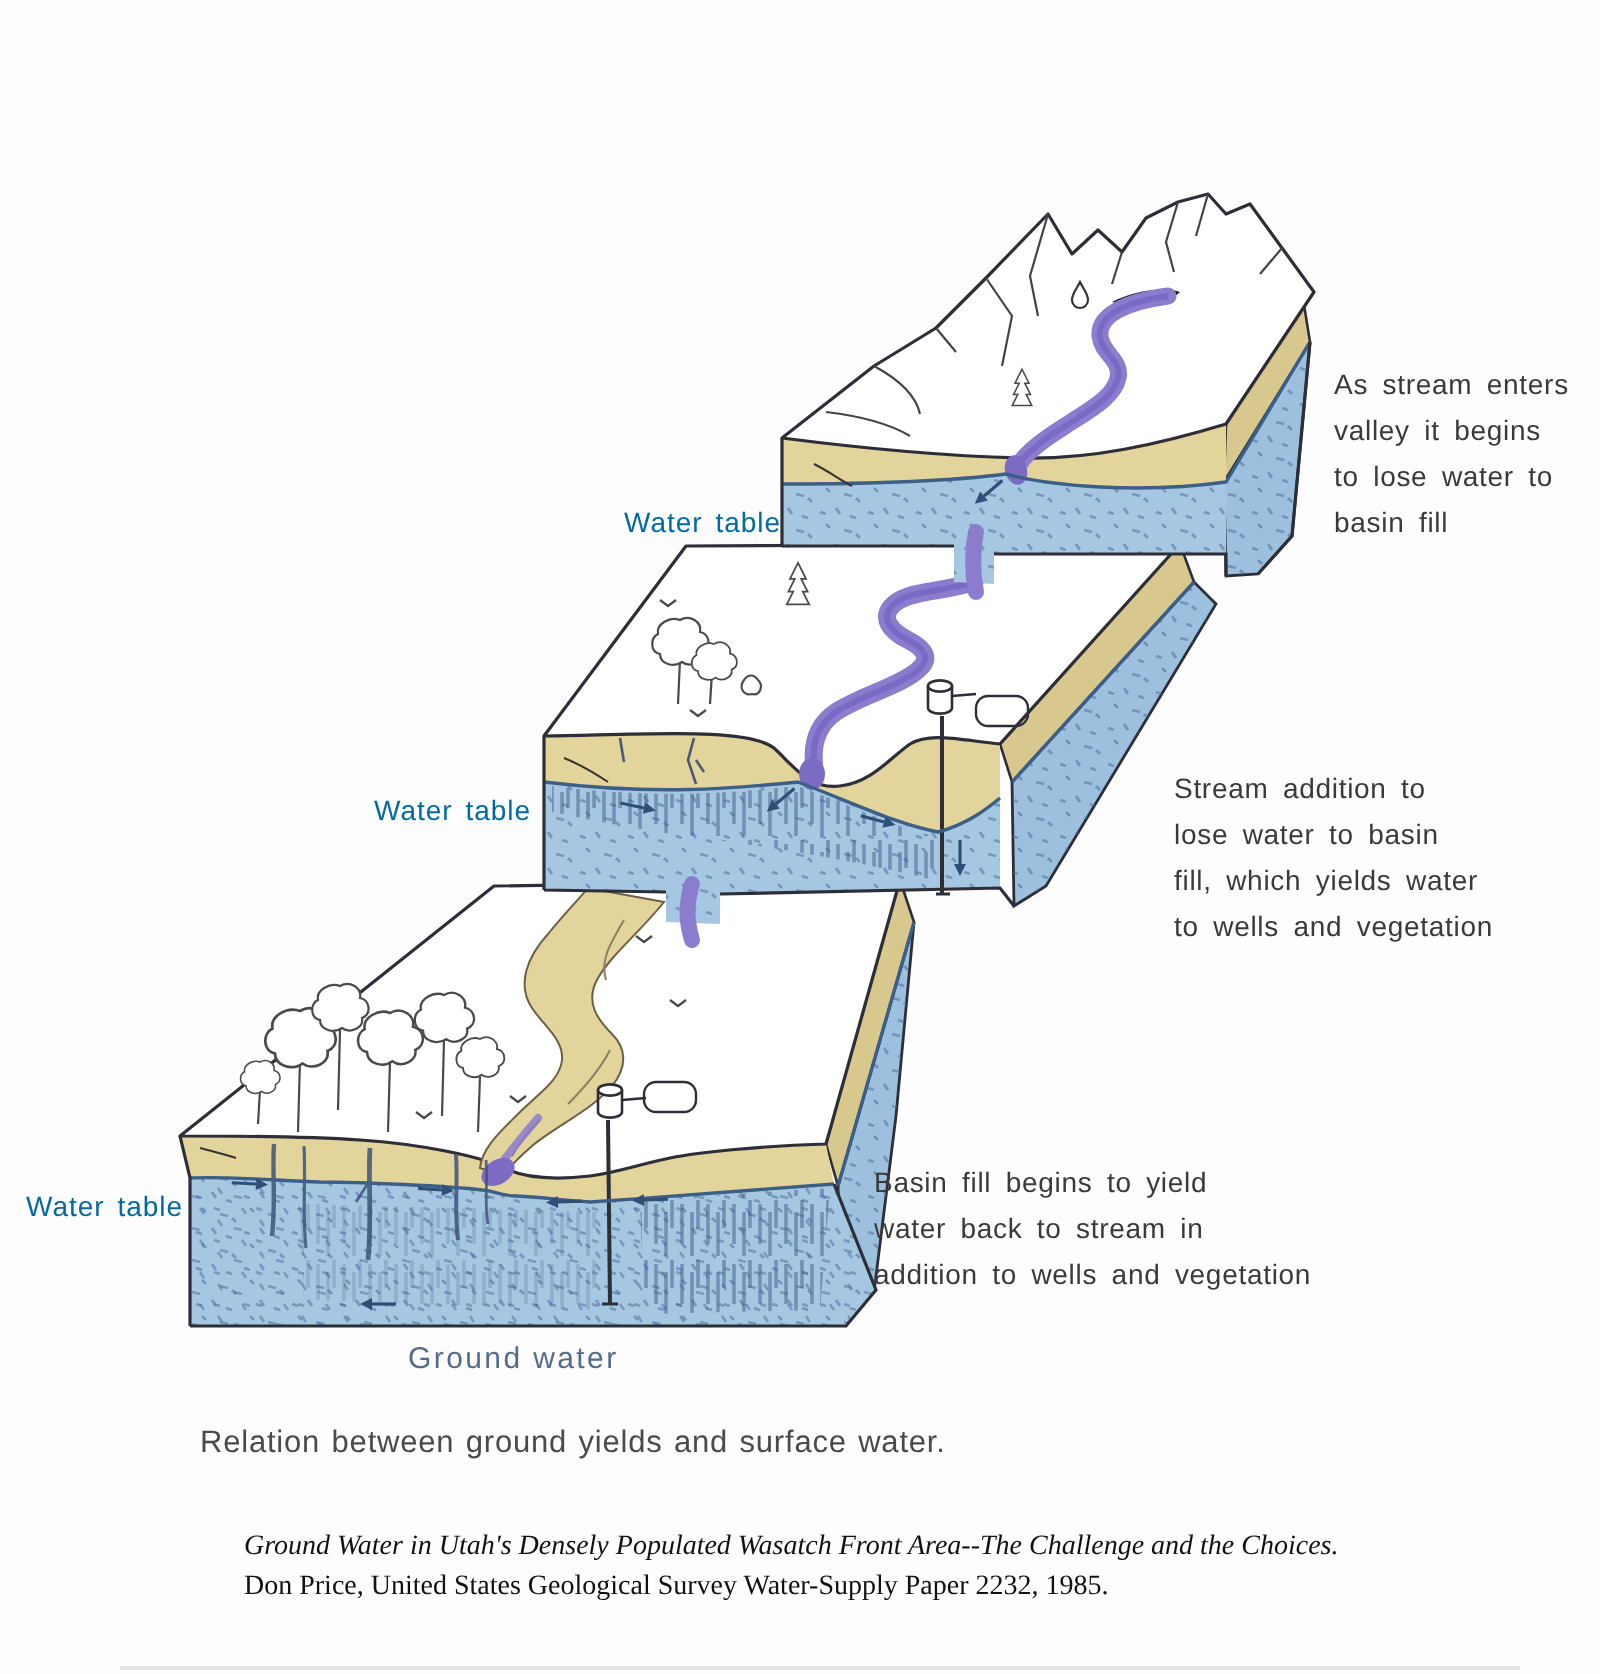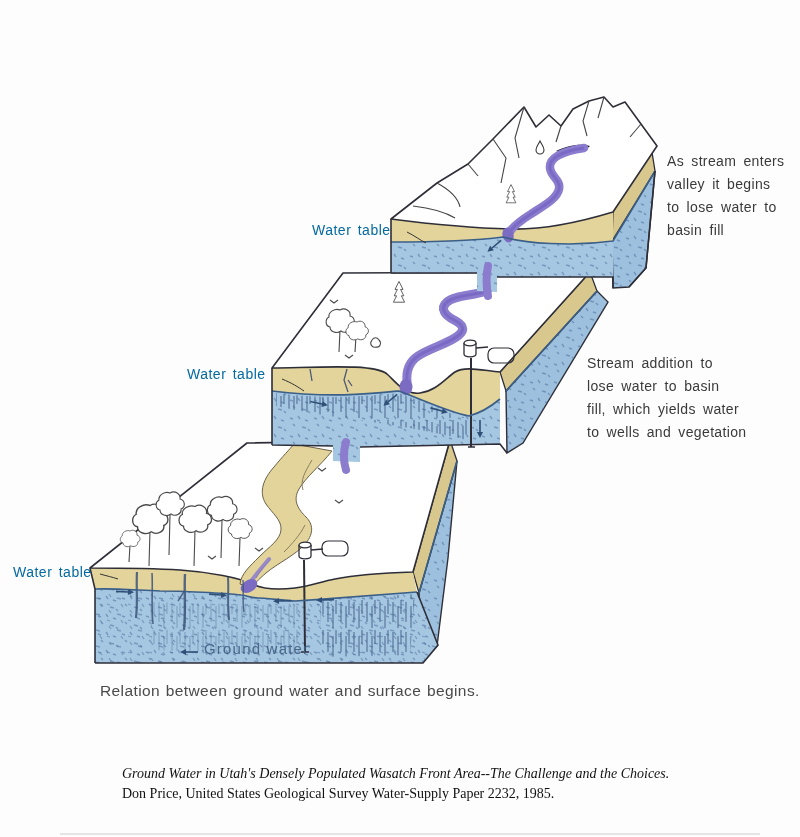--- a/index.html
+++ b/index.html
@@ -1,20 +1,20 @@
 <!DOCTYPE html>
 <html style="--basin-fill-tan: #e3d49c; --basin-fill-tan-side: #d9c88e; --ground-water-blue: #a6c7e2; --ground-water-blue-side: #9cc0dd; --stream-purple: #8b7cce; --stream-purple-dark: #7b6bc2; --outline: #2e2e38; --water-table-line: #3c5f88; --arrow-color: #2f4f76; --sketch-line: #4a4a4a; --ground-water-text: #3f5d80; --annotation-text: #3a3a3a; --caption-text: #4a4a4a;"><head>
 <meta charset="utf-8">
 <title></title>
 <style>
   html,body{margin:0;padding:0;background:#ffffff;}
   #stage{position:relative;width:800px;height:837px;background:#fdfdfd;overflow:hidden;
          font-family:"Liberation Sans", sans-serif;}
   svg{position:absolute;left:0;top:0;}
-  .lbl{position:absolute;white-space:pre-line;}
+  .lbl{position:absolute;white-space:pre-line;margin-top:31px;}
   .water-table{font-size:14px;color:#0369a1;letter-spacing:.5px;word-spacing:2px;}
   .annot{font-size:14px;line-height:23px;color:var(--annotation-text,#3a3a3a);
          letter-spacing:.35px;word-spacing:3px;}
   .gw{font-size:15px;color:var(--ground-water-text,#3f5d80);letter-spacing:1.2px;opacity:.9;text-align:right;}
   .caption{font-size:15.5px;color:var(--caption-text,#4a4a4a);letter-spacing:.4px;word-spacing:1px;}
   .cite{position:absolute;left:122px;top:764px;font-family:"Liberation Serif", serif;
         font-size:14px;line-height:19.5px;color:#111;}
   .cite .l1{font-style:italic;}
   .scanline{position:absolute;left:60px;top:833px;width:700px;height:2px;background:#dadada;opacity:.7;}
 </style>
@@ -238,22 +238,25 @@
 <div class="lbl gw" style="left:204px;top:640px">Ground water</div>
 
 <div class="lbl annot" style="left:667px;top:150px;width:128px">As stream enters
 valley it begins
 to lose water to
 basin fill</div>
 <div class="lbl annot" style="left:587px;top:352px;width:200px">Stream addition to
 lose water to basin
 fill, which yields water
 to wells and vegetation</div>
-
-<div class="lbl caption" style="left:100px;top:682px">Relation between ground water and surface begins.</div>
+<div class="lbl annot" style="left:437px;top:549px;width:260px">Basin fill begins to yield
+water back to stream in
+addition to wells and vegetation</div>
+
+<div class="lbl caption" style="left:100px;top:682px">Relation between ground yields and surface water.</div>
 
 <div class="cite">
   <div class="l1">Ground Water in Utah's Densely Populated Wasatch Front Area--The Challenge and the Choices.</div>
   <div class="l2">Don Price, United States Geological Survey Water-Supply Paper 2232, 1985.</div>
 </div>
 
 <div class="scanline"></div>
 </div>
 
 </body></html>

